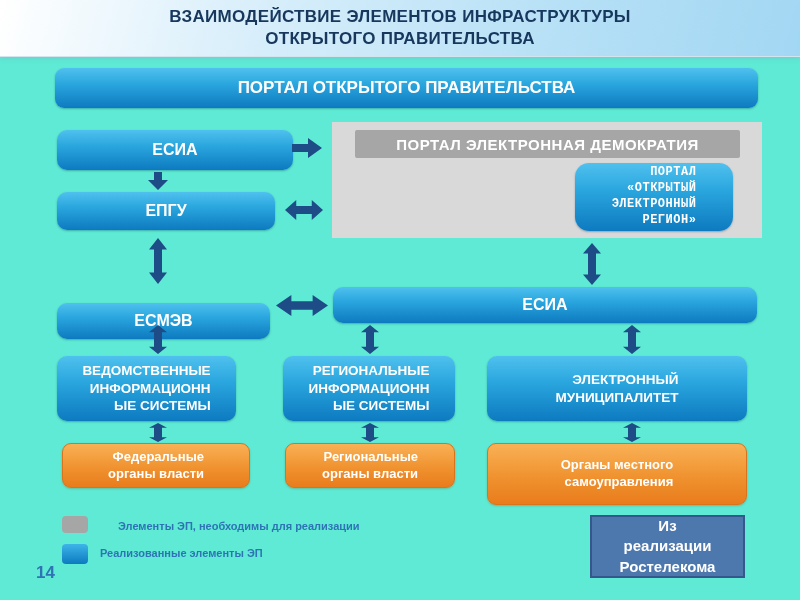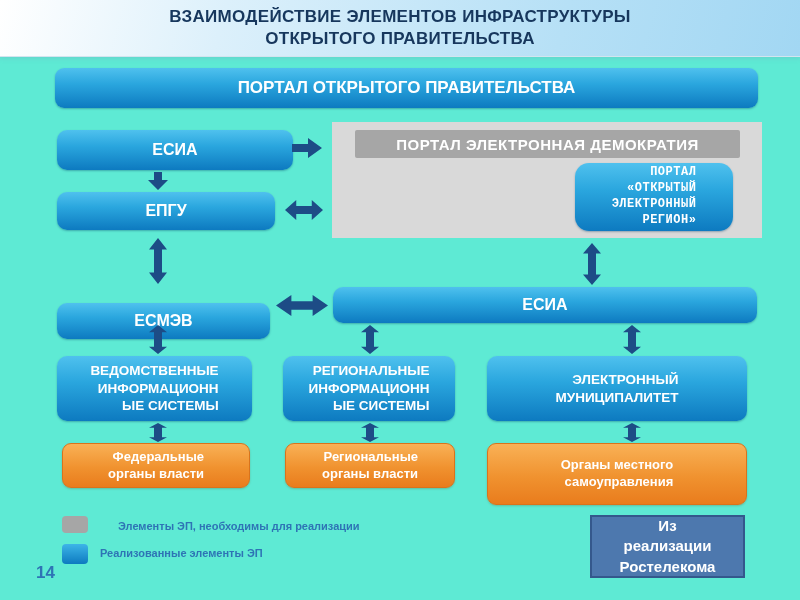--- a/index.html
+++ b/index.html
@@ -98,21 +98,21 @@
     <span>ЕПГУ</span>
   </div>
 
   <div class="abs box box-blue fs16" style="left:57px; top:287px; width:213px; height:36px;margin-top:16px;">
     <span>ЕСМЭВ</span>
   </div>
   <div class="abs box box-blue fs16" style="left:333px; top:287px; width:424px; height:36px;">
     <span>ЕСИА</span>
   </div>
 
-  <div class="abs box box-blue fs135 multiline" style="left:57px; top:356px; width:195px; height:65px;">
+  <div class="abs box box-blue fs135 multiline" style="left:57px; top:356px; width:179px; height:65px;">
     <span class="multiline">ВЕДОМСТВЕННЫЕ
 ИНФОРМАЦИОНН
 ЫЕ СИСТЕМЫ</span>
   </div>
   <div class="abs box box-blue fs135 multiline" style="left:283px; top:356px; width:172px; height:65px;">
     <span class="multiline">РЕГИОНАЛЬНЫЕ
 ИНФОРМАЦИОНН
 ЫЕ СИСТЕМЫ</span>
   </div>
   <div class="abs box box-blue fs135 multiline" style="left:487px; top:356px; width:260px; height:65px;">

